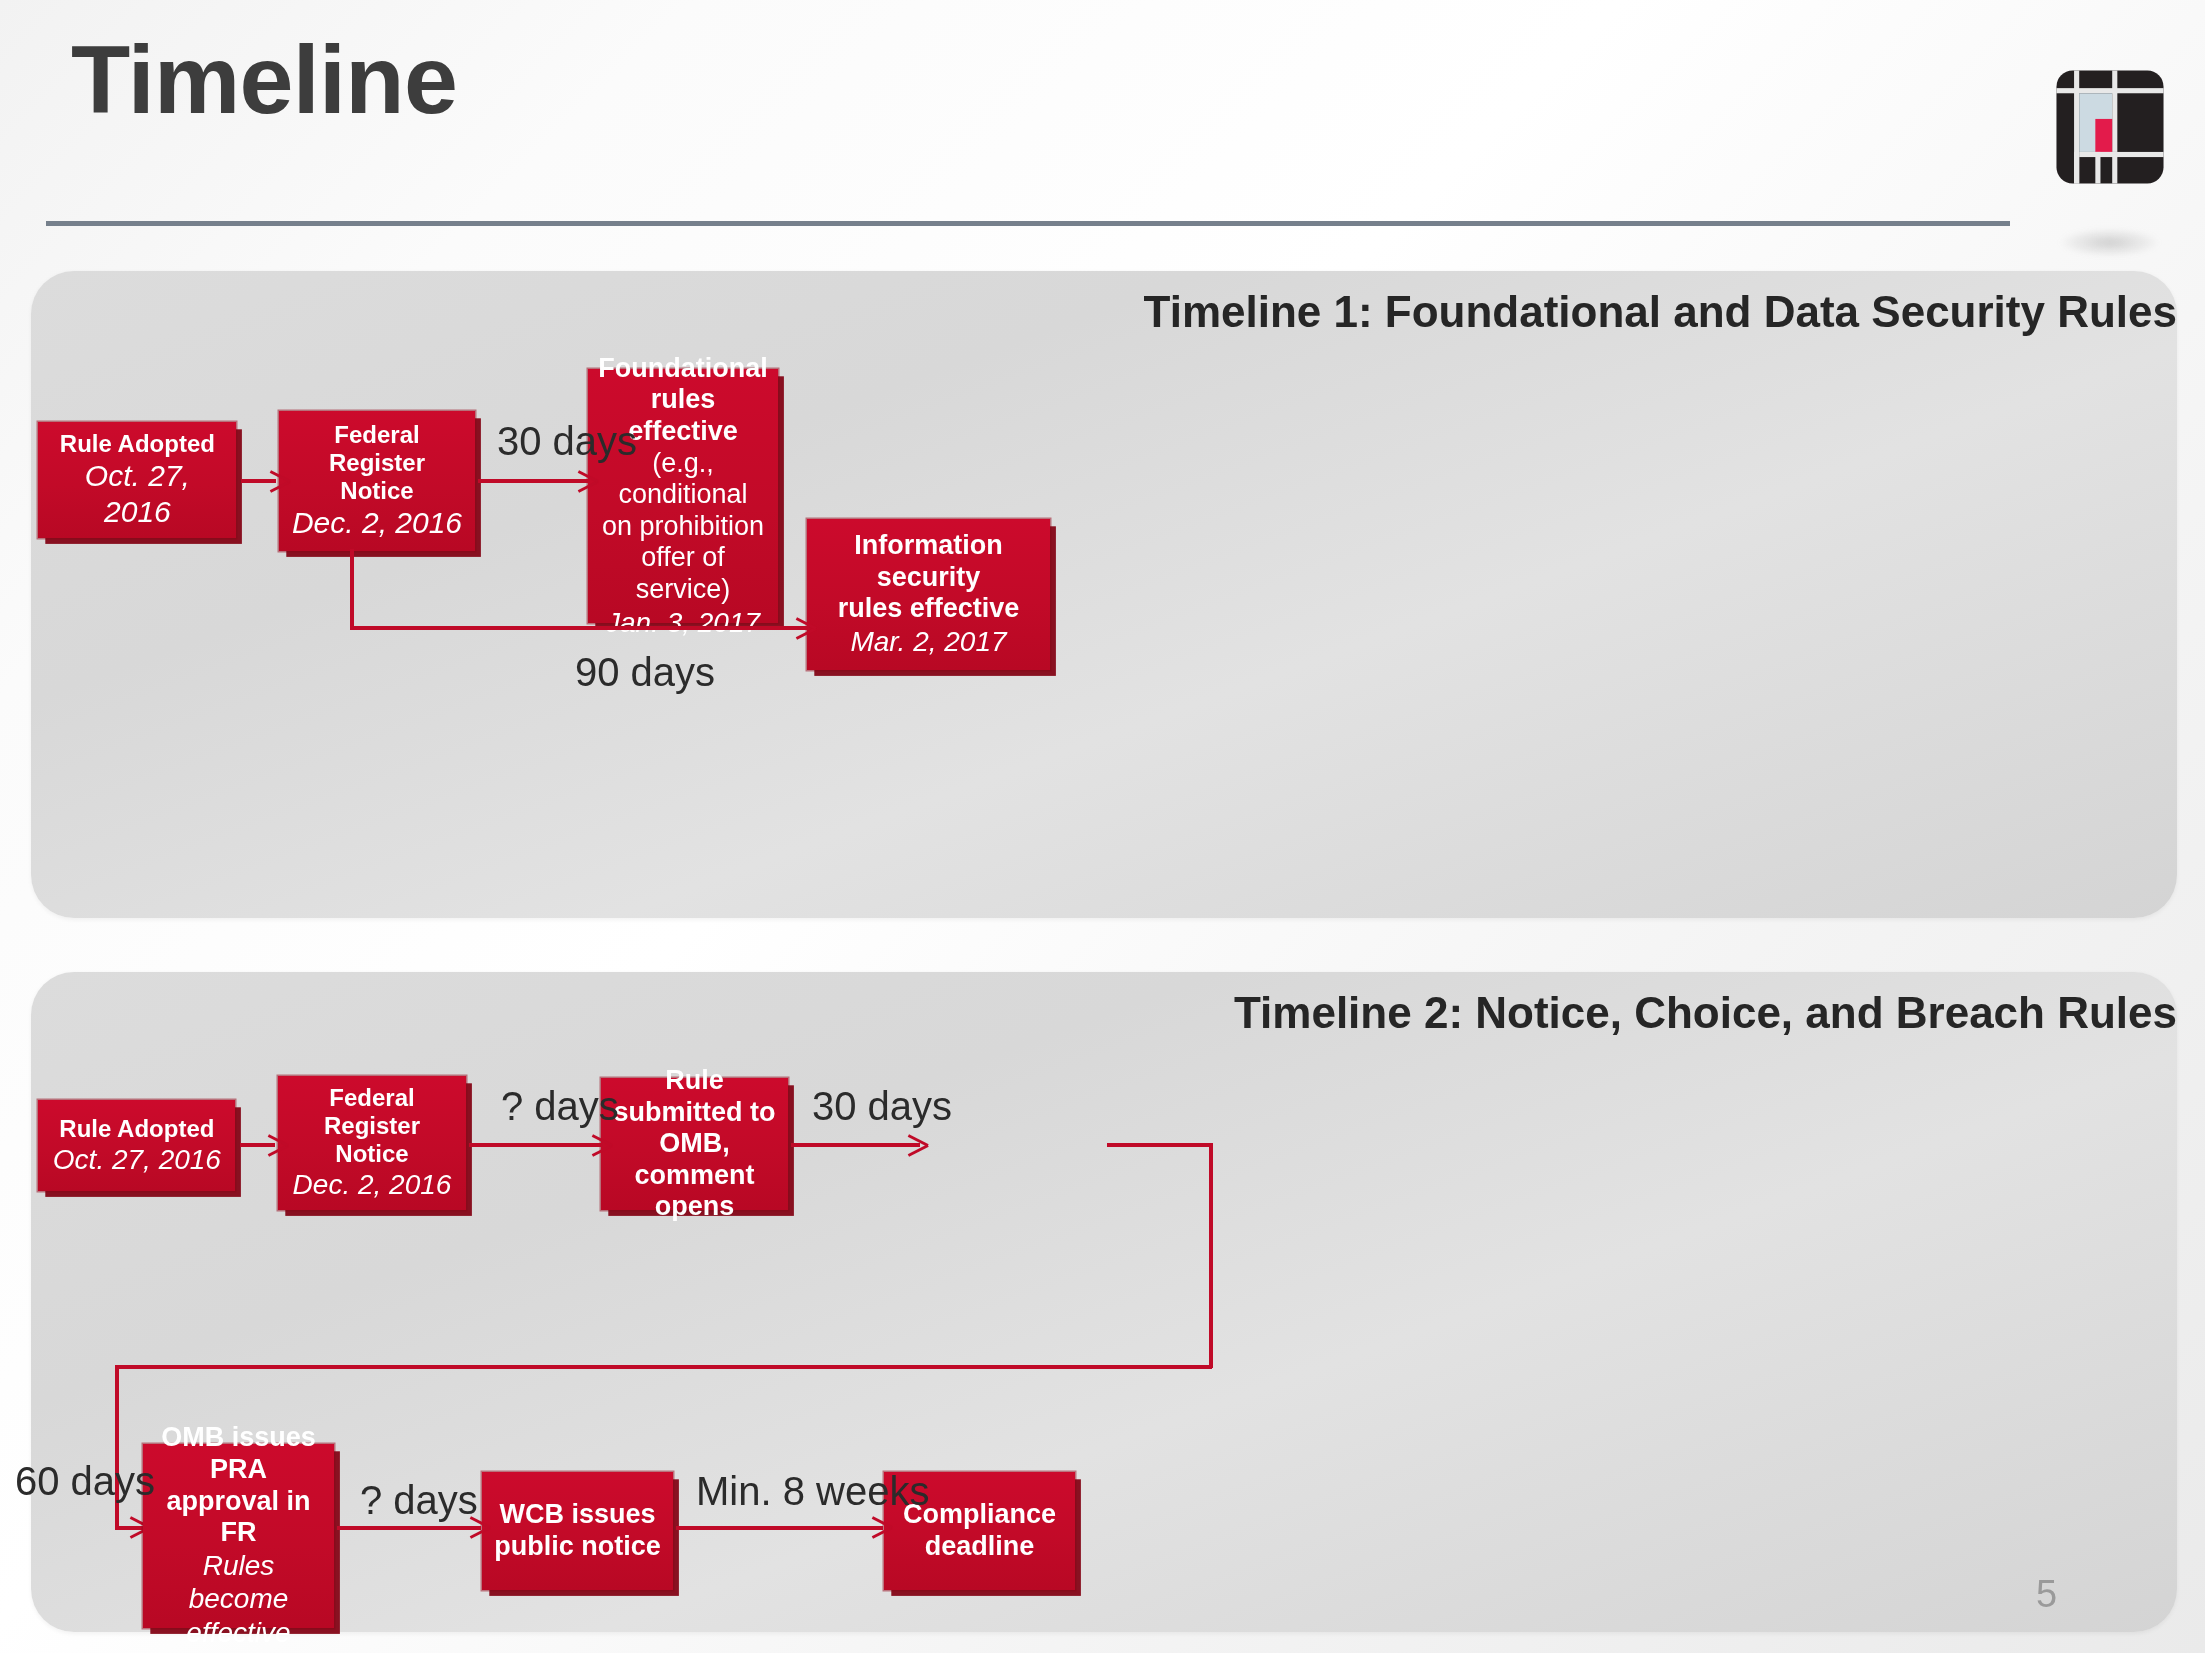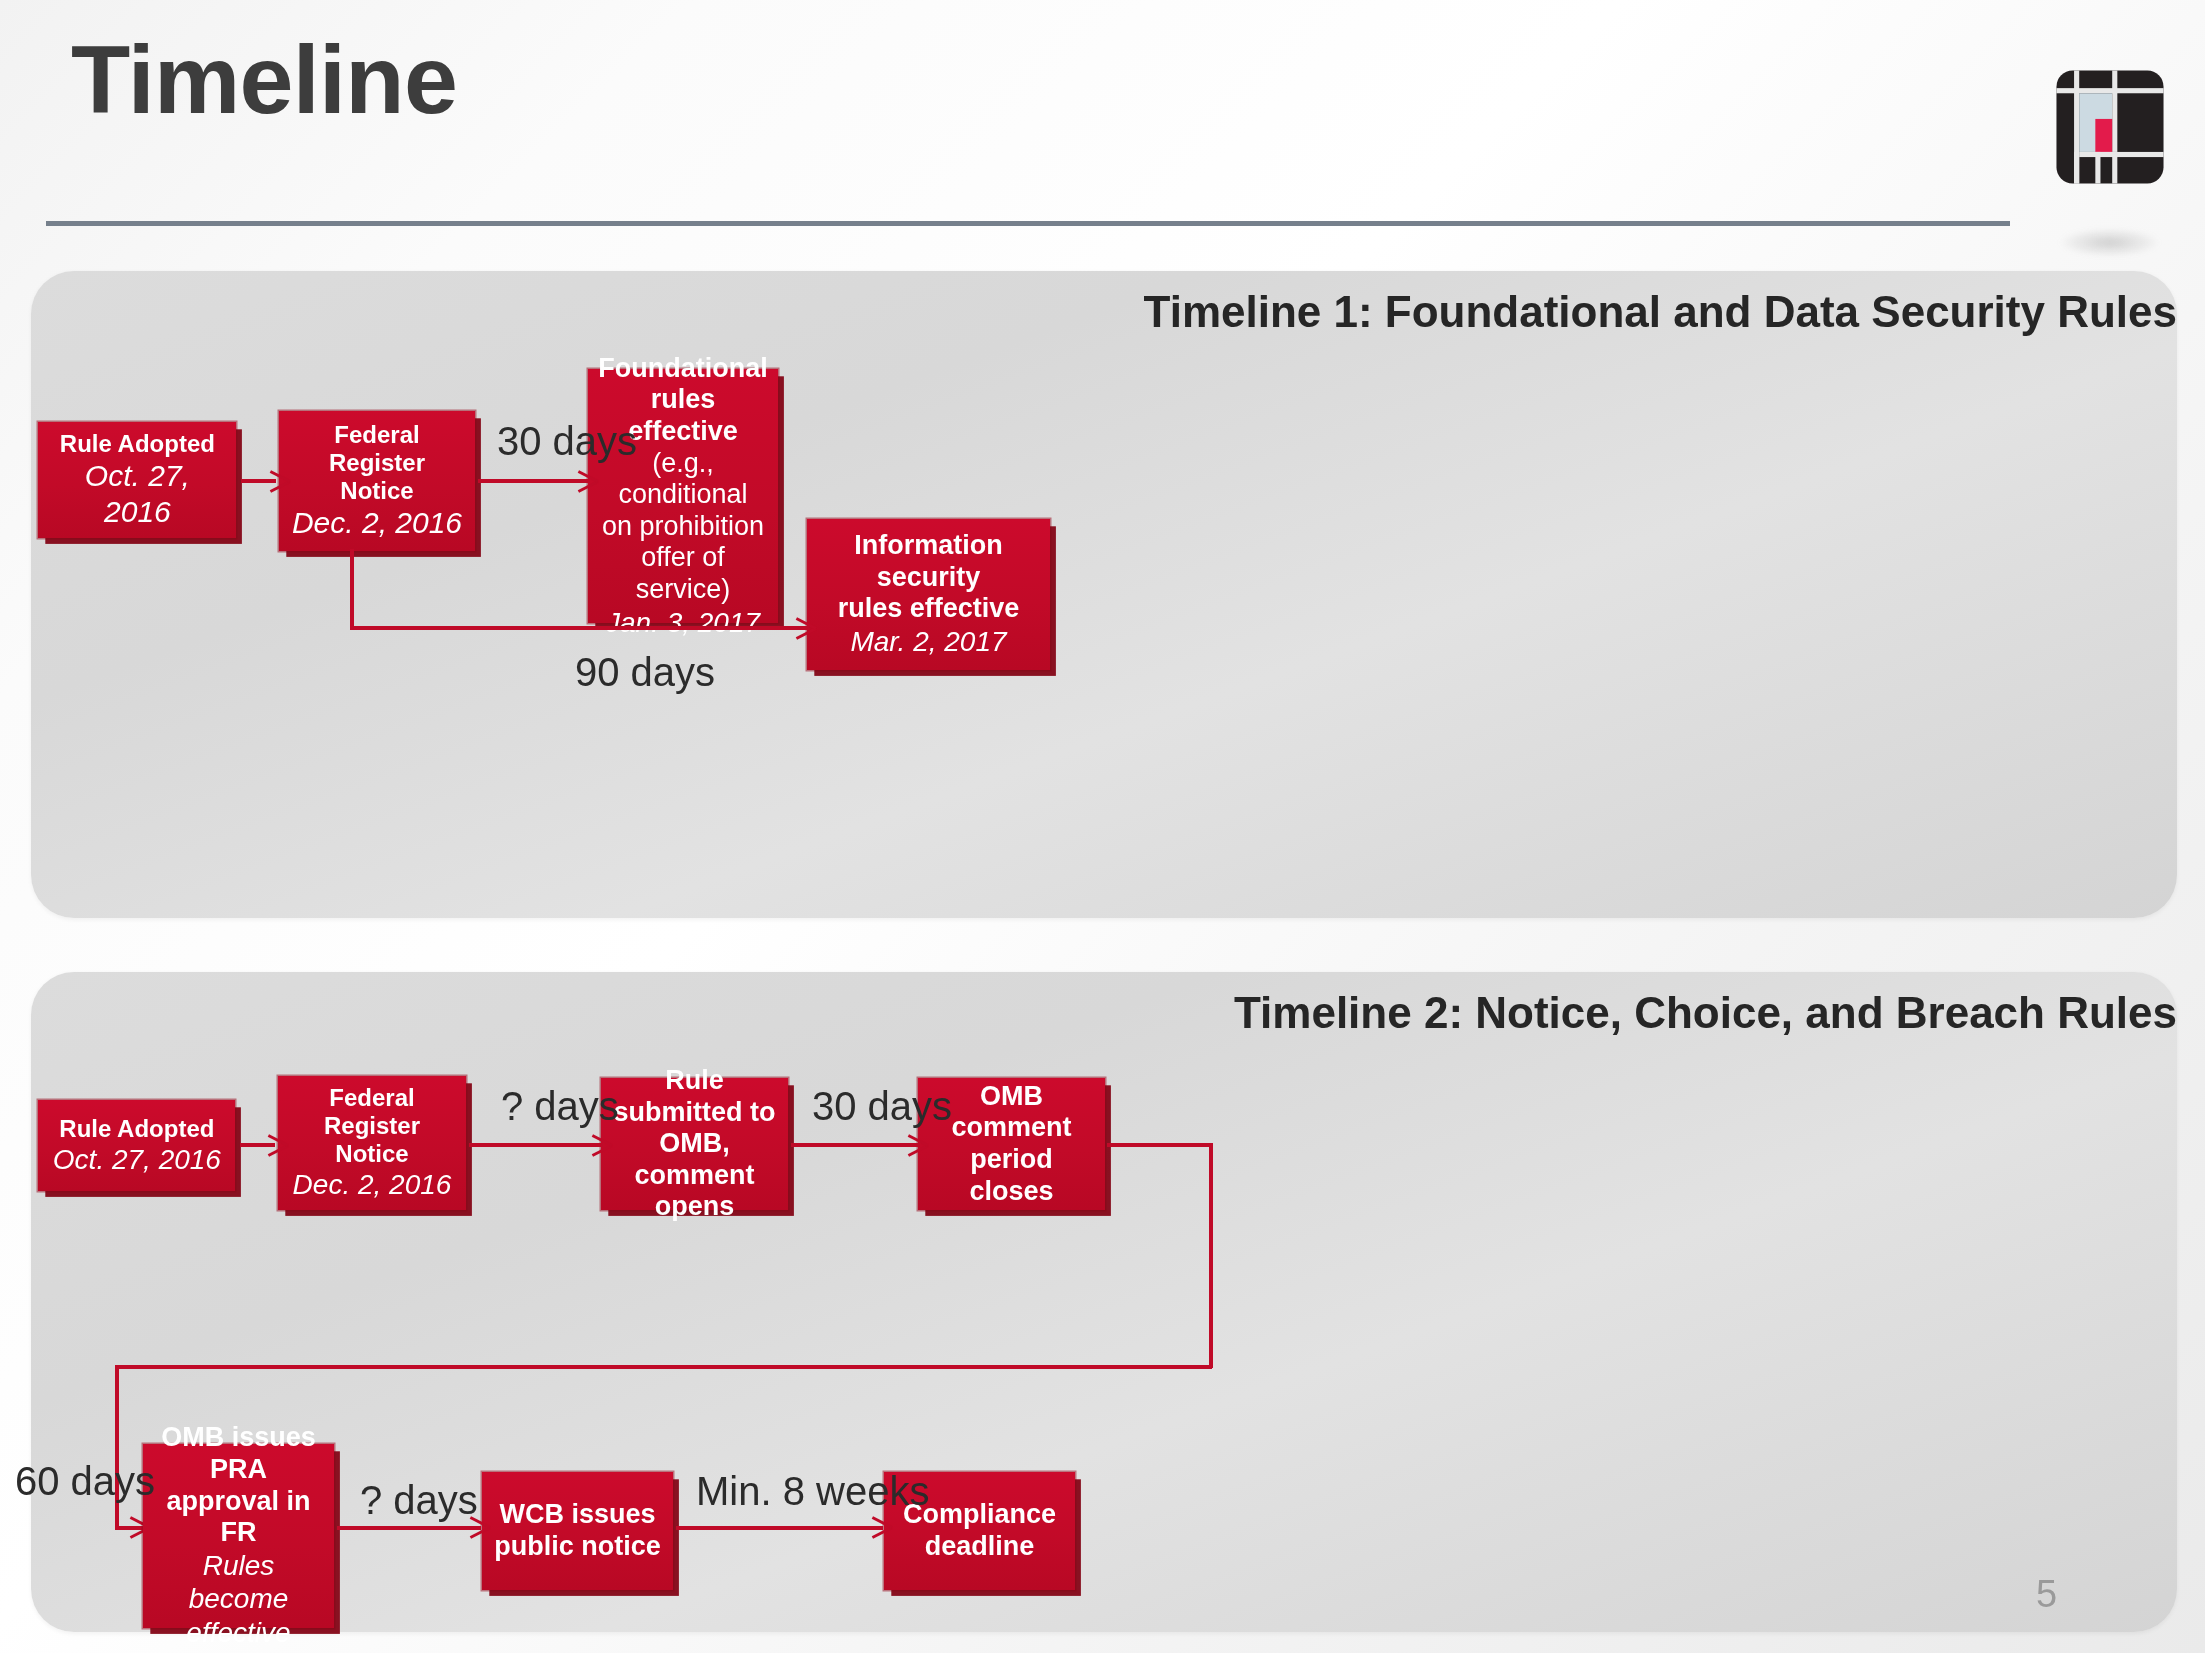--- a/index.html
+++ b/index.html
@@ -174,24 +174,20 @@
       <span class="ln">Register Notice</span>
       <span class="date sm">Dec. 2, 2016</span>
     </div>
 
     <div class="box" style="left:570px;top:106px;width:187px;height:132px;">
       <span class="ln sm">Rule submitted to</span>
       <span class="ln sm">OMB, comment</span>
       <span class="ln sm">opens</span>
     </div>
 
-    <div class="box" style="left:887px;top:106px;width:187px;height:132px;">
-      <span class="ln sm">OMB comment</span>
-      <span class="ln sm">period closes</span>
-    </div>
 
     <div class="conn h" style="left:209px;top:171px;width:35px;"></div>
     <div class="arrowhead-open" style="left:235px;top:160px;"></div>
 
     <div class="conn h" style="left:438px;top:171px;width:134px;"></div>
     <div class="arrowhead-open" style="left:559px;top:160px;"></div>
 
     <div class="conn h" style="left:760px;top:171px;width:129px;"></div>
     <div class="arrowhead-open" style="left:875px;top:160px;"></div>
 

